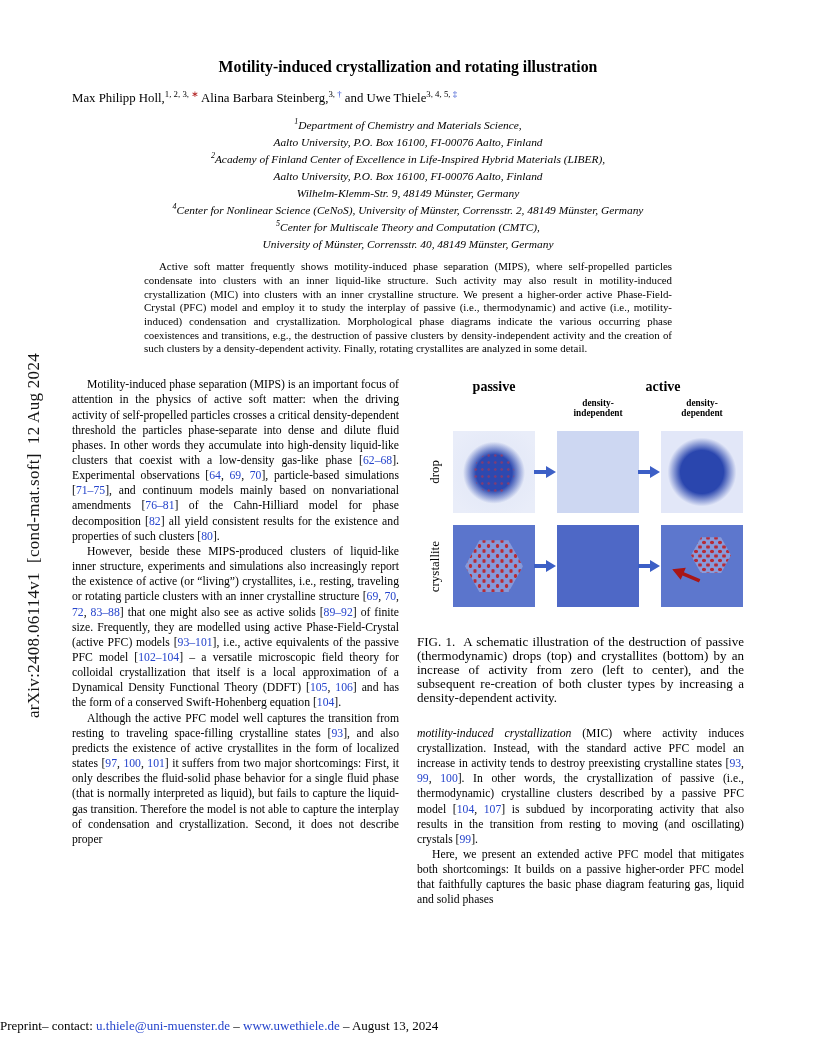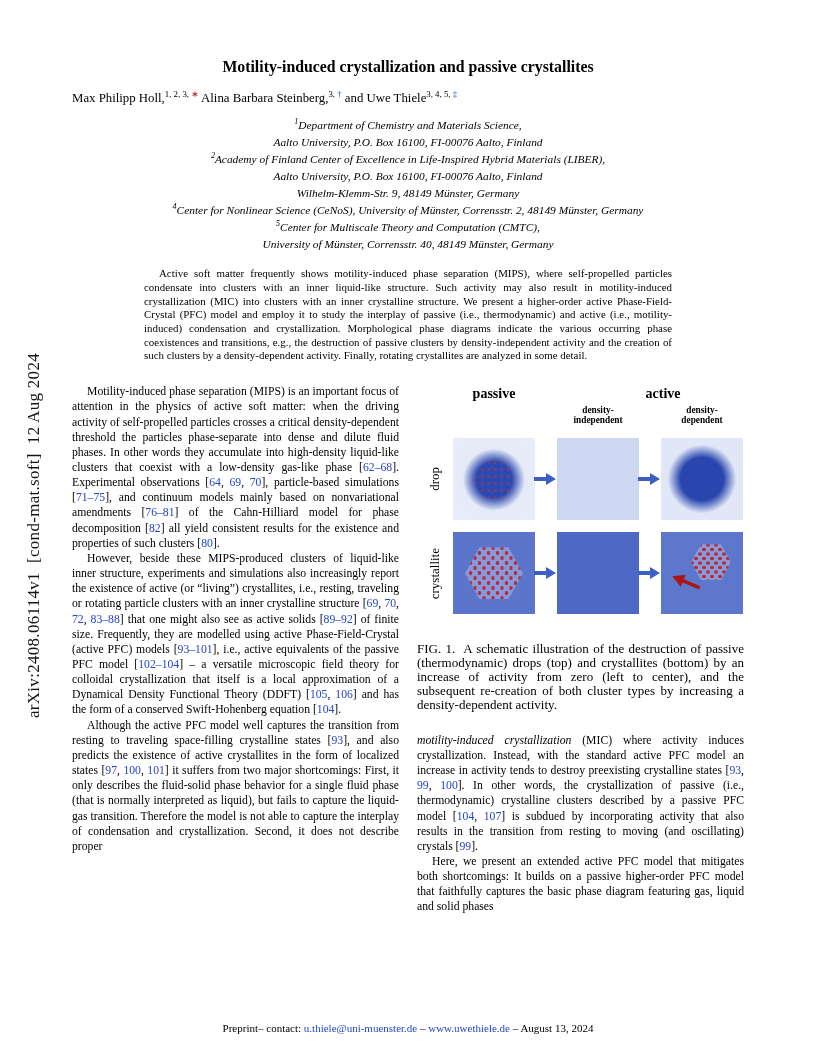--- a/index.html
+++ b/index.html
@@ -12,21 +12,21 @@
   
   .arxiv-strip { position:absolute; left:18px; top:238px; height:596px; width:32px;
     display:flex; align-items:center; justify-content:center; }
   .arxiv-strip span { writing-mode:vertical-rl; transform:rotate(180deg);
     white-space:pre; font-size:17px; color:#151515; letter-spacing:0.3px; }
 
   
   .title { text-align:center; font-size:15.8px; font-weight:bold; margin:0 0 13px; }
   .authors { text-align:left; font-size:12.8px; margin:0 0 9px; }
   .authors sup { font-size:8.8px; }
-  .affils { text-align:center; font-style:italic; font-size:11.4px; line-height:14.2px; margin:0 0 16px; }
+  .affils { text-align:center; font-style:italic; font-size:11.4px; line-height:14.2px; margin:0 0 9px; }
   .affil-line sup { font-size:8px; }
 
   .abstract { width:528px; margin:0 auto 21px; text-align:justify;
     font-size:10.9px; line-height:13.7px; text-indent:15px; }
 
   
   .columns { display:flex; gap:18px; }
   .col { width:327px; font-size:11.7px; line-height:15.15px; text-align:justify; }
   .para { margin:0; text-indent:15px; }
   .para.noindent { text-indent:0; }
@@ -80,34 +80,34 @@
   .barrow { position:absolute; width:22px; height:14px; color:var(--arrow-blue,#3c5fc6); }
   .a-r1a { left:117px; top:86px; } .a-r1b { left:221px; top:86px; }
   .a-r2a { left:117px; top:180px; } .a-r2b { left:221px; top:180px; }
   .red-arrow { position:absolute; left:10px; top:42px; width:30px; height:16px;
     color:var(--arrow-red,#a81616); transform:rotate(203deg); }
 
   .caption { font-size:13px; line-height:13.9px; text-align:justify; margin:26px 0 21px; }
   .cap-label { margin-right:8px; }
 
   
-  .footer { position:absolute; left:0; right:0; bottom:22px; text-align:center;
-    font-size:11px; }
+  .footer { position:absolute; left:0; right:0; bottom:22px; text-align:left;
+    font-size:13px; }
   .footer a { color:var(--link-blue,#2544cc); text-decoration:none; }
 </style>
 </head>
 <body>
 
 <div class="page">
 
   <div class="arxiv-strip">
     <span>arXiv:2408.06114v1  [cond-mat.soft]  12 Aug 2024</span>
   </div>
 
-  <h1 class="title">Motility-induced crystallization and passive crystallites</h1>
+  <h1 class="title">Motility-induced crystallization and rotating illustration</h1>
 
   <div class="authors">
     <span><span>Max Philipp Holl,</span><sup><span>1, 2, 3, </span><span style="color:#b22222">∗</span></sup></span>
     <span><span> Alina Barbara Steinberg,</span><sup><span>3, </span><span style="color:#2544cc">†</span></sup></span>
     <span><span> and Uwe Thiele</span><sup><span>3, 4, 5, </span><span style="color:#2544cc">‡</span></sup></span>
   </div>
 
   <div class="affils">
     <div class="affil-line"><sup>1</sup><span>Department of Chemistry and Materials Science,</span></div>
     <div class="affil-line"><sup></sup><span>Aalto University, P.O. Box 16100, FI-00076 Aalto, Finland</span></div>

